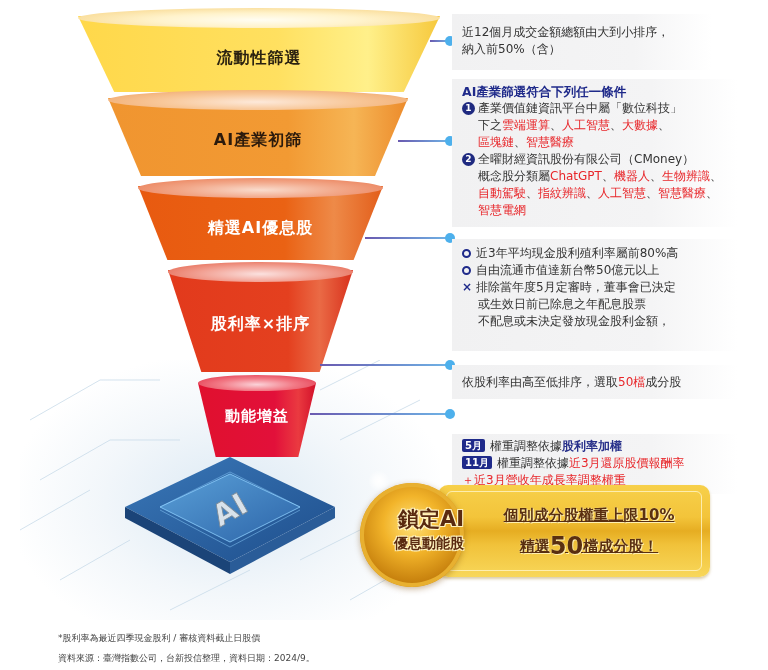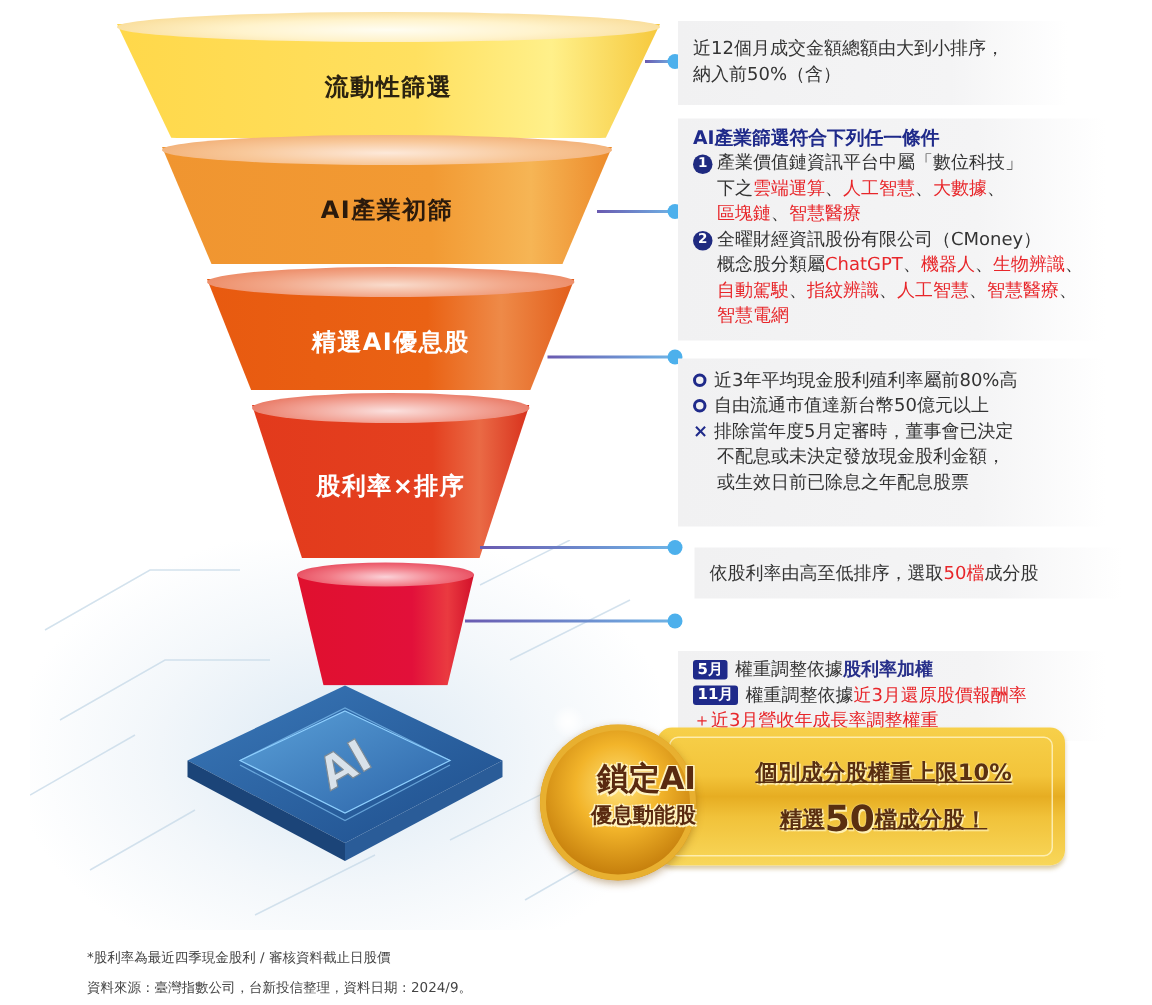--- a/index.html
+++ b/index.html
@@ -185,20 +185,21 @@
   <div class="label">精選AI優息股</div>
 </div>
 <div class="tier" id="t4">
   <div class="body"></div>
     <div class="rim"></div>
   <div class="label">股利率×排序</div>
 </div>
 <div class="tier" id="t5">
   <div class="body"></div>
     <div class="rim"></div>
+  <div class="label">動能增益</div>
 </div>
 
 <div class="conn" style="left:430px; top:40px; width:20px;">
     <span class="dot"></span>
   </div>
 <div class="conn" style="left:398px; top:140px; width:52px;">
     <span class="dot"></span>
   </div>
 <div class="conn" style="left:365px; top:237px; width:85px;">
     <span class="dot"></span>
@@ -231,25 +232,25 @@
   </div>
   <span class="indent">
     <span>概念股分類屬</span><span class="red">ChatGPT</span><span>、</span><span class="red">機器人</span><span>、</span><span class="red">生物辨識</span><span>、</span><span class="red">自動駕駛</span><span>、</span><span class="red">指紋辨識</span><span>、</span><span class="red">人工智慧</span><span>、</span><span class="red">智慧醫療</span><span>、</span><span class="red">智慧電網</span>
   </span>
 </div>
 
 <div class="panel" style="top:239px; width:285px; height:112px; padding-top:6px;">
   <div><span class="circle-bul"></span><span>近3年平均現金股利殖利率屬前80%高</span></div>
   <div><span class="circle-bul"></span><span>自由流通市值達新台幣50億元以上</span></div>
   <div><span class="bul">×</span><span>排除當年度5月定審時，董事會已決定</span></div>
+  <span class="indent">或生效日前已除息之年配息股票</span>
   <span class="indent">不配息或未決定發放現金股利金額，</span>
-  <span class="indent">或生效日前已除息之年配息股票</span>
-</div>
-
-<div class="panel" style="top:365px; width:285px; height:34px; padding-top:9px;margin-left:11px;">
+</div>
+
+<div class="panel" style="top:365px; width:285px; height:34px; padding-top:9px;">
   <span>依股利率由高至低排序，選取</span><span class="red">50檔</span><span>成分股</span>
 </div>
 
 <div class="panel" style="top:414px; width:285px; height:60px; padding-top:4px;margin-top:20px;">
   <div><span class="month-badge">5月</span><span>權重調整依據</span><span class="blue">股利率加權</span></div>
   <div><span class="month-badge">11月</span><span>權重調整依據</span><span class="red">近3月還原股價報酬率</span></div>
   <div class="red">＋近3月營收年成長率調整權重</div>
 </div>
 
 <div class="gold-bar">

